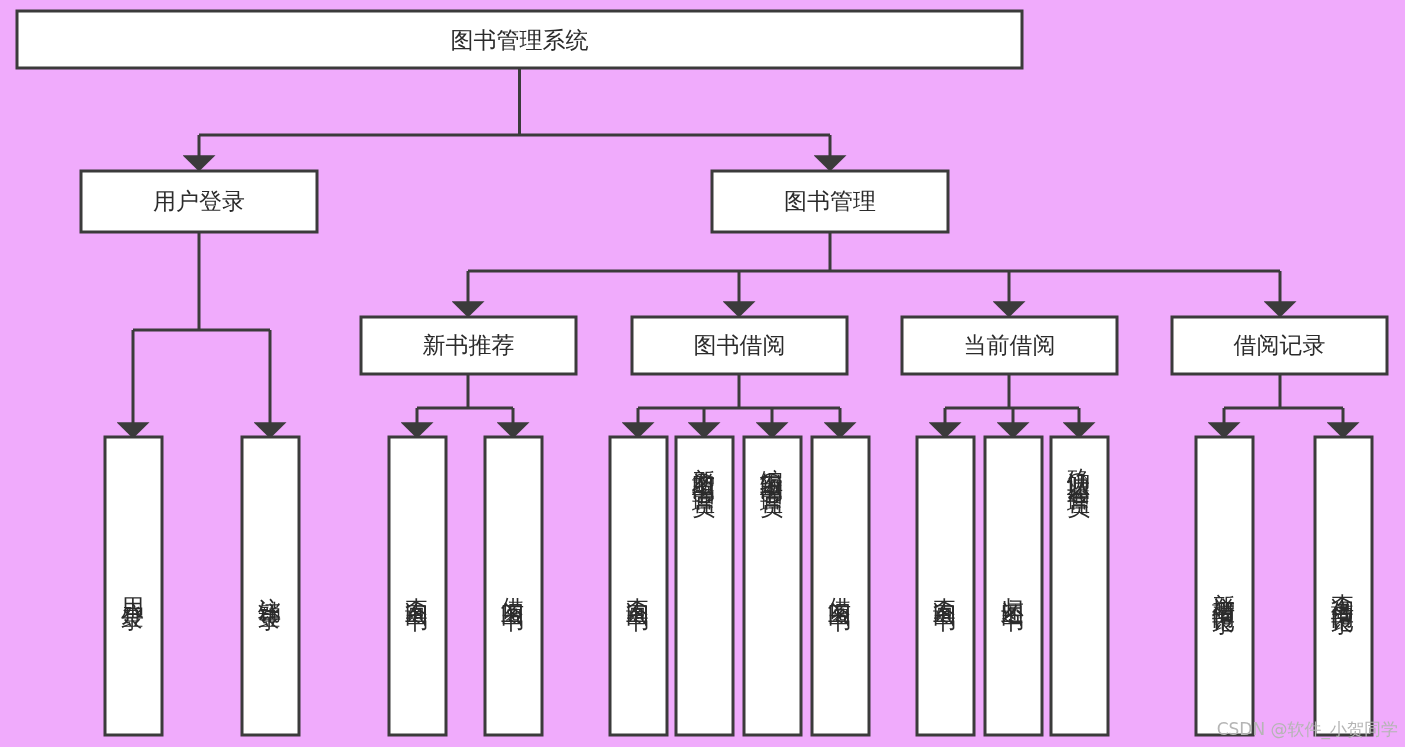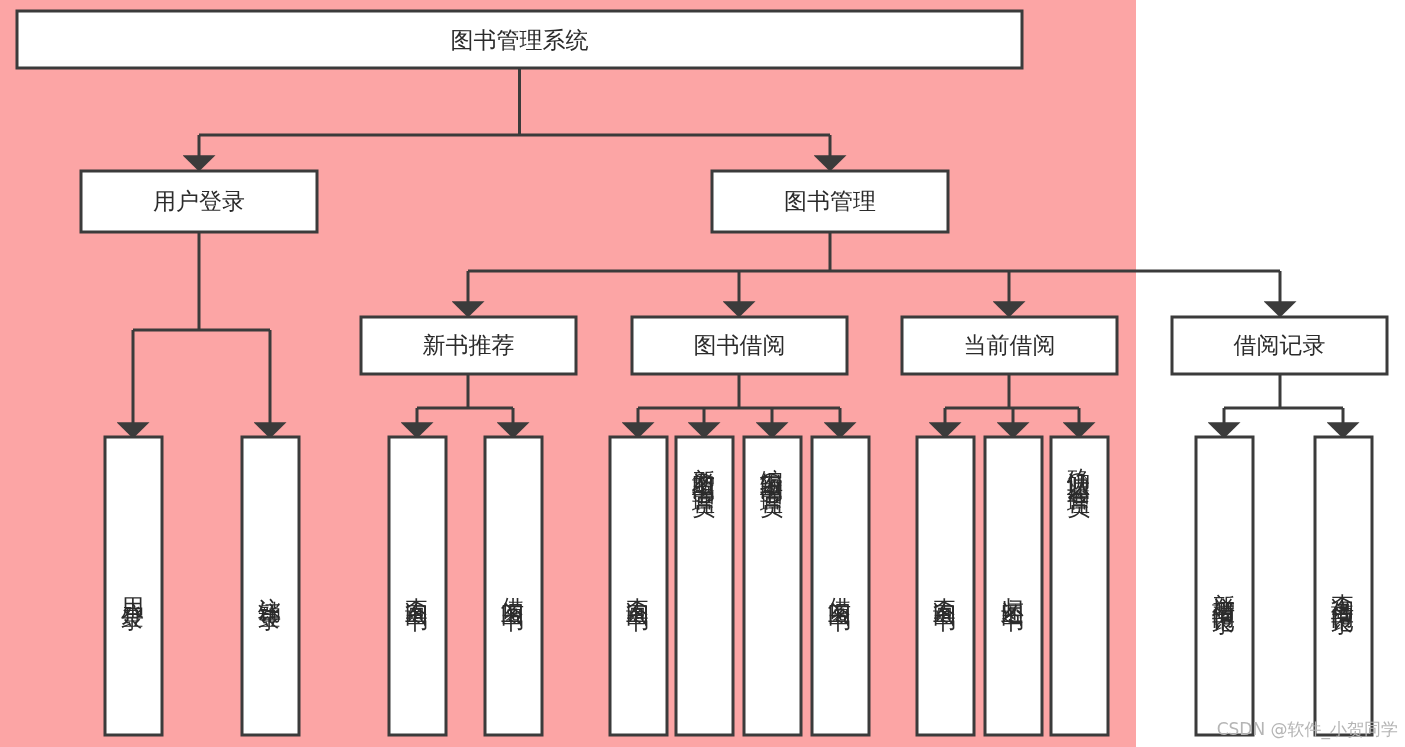--- a/index.html
+++ b/index.html
@@ -8,23 +8,23 @@
     background: #ffffff;
   }
   body {
     width: 1405px;
     height: 747px;
     font-family: "DejaVu Sans", "Liberation Sans", sans-serif;
     overflow: hidden;
   }
   #diagram-root {
     position: relative;
-    width: 1136px;
+    width: 1405px;
     height: 747px;
-    background: #fca5a5;
+    background: #f0abfc;
   }
   svg#diagram-canvas {
     position: absolute;
     left: 0;
     top: 0;
     width: 1405px;
     height: 747px;
   }
   .node-box {
     fill: #ffffff;

